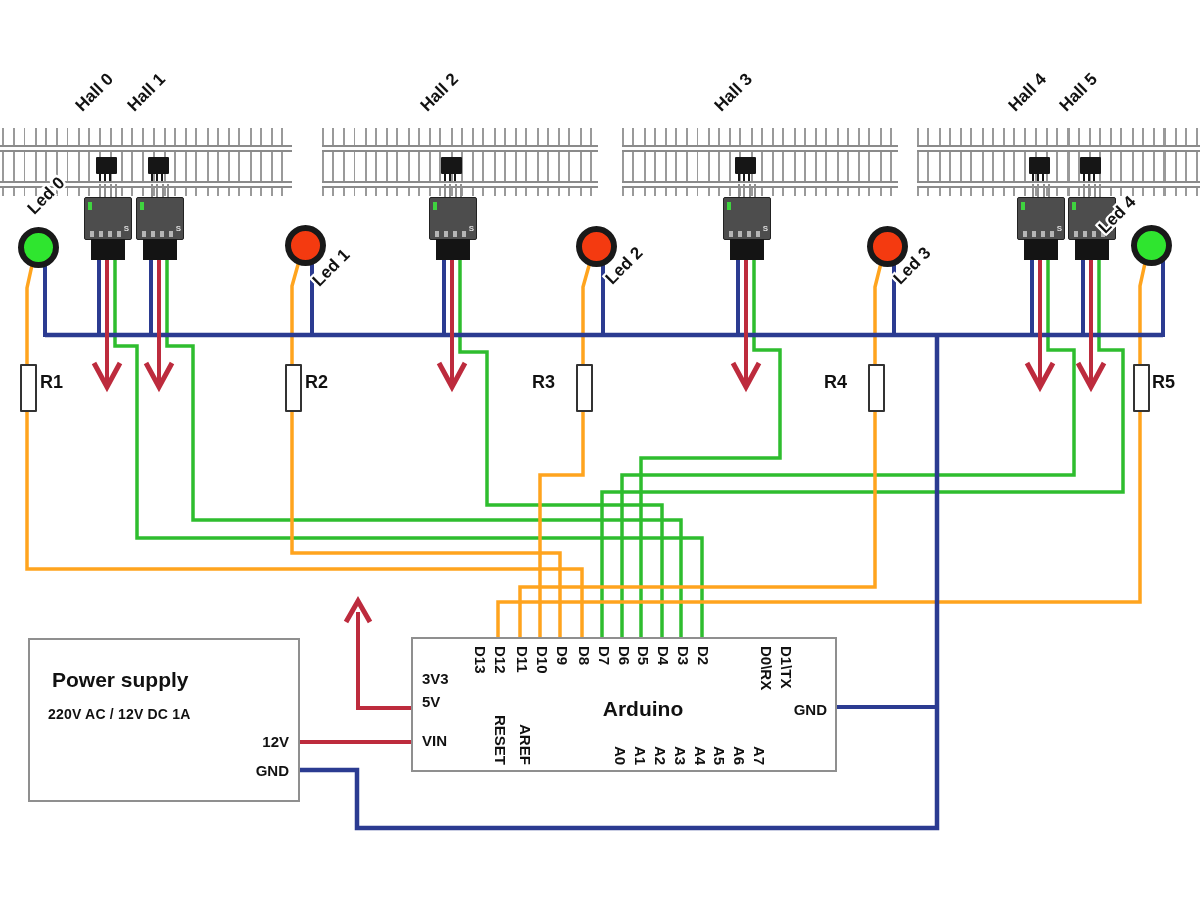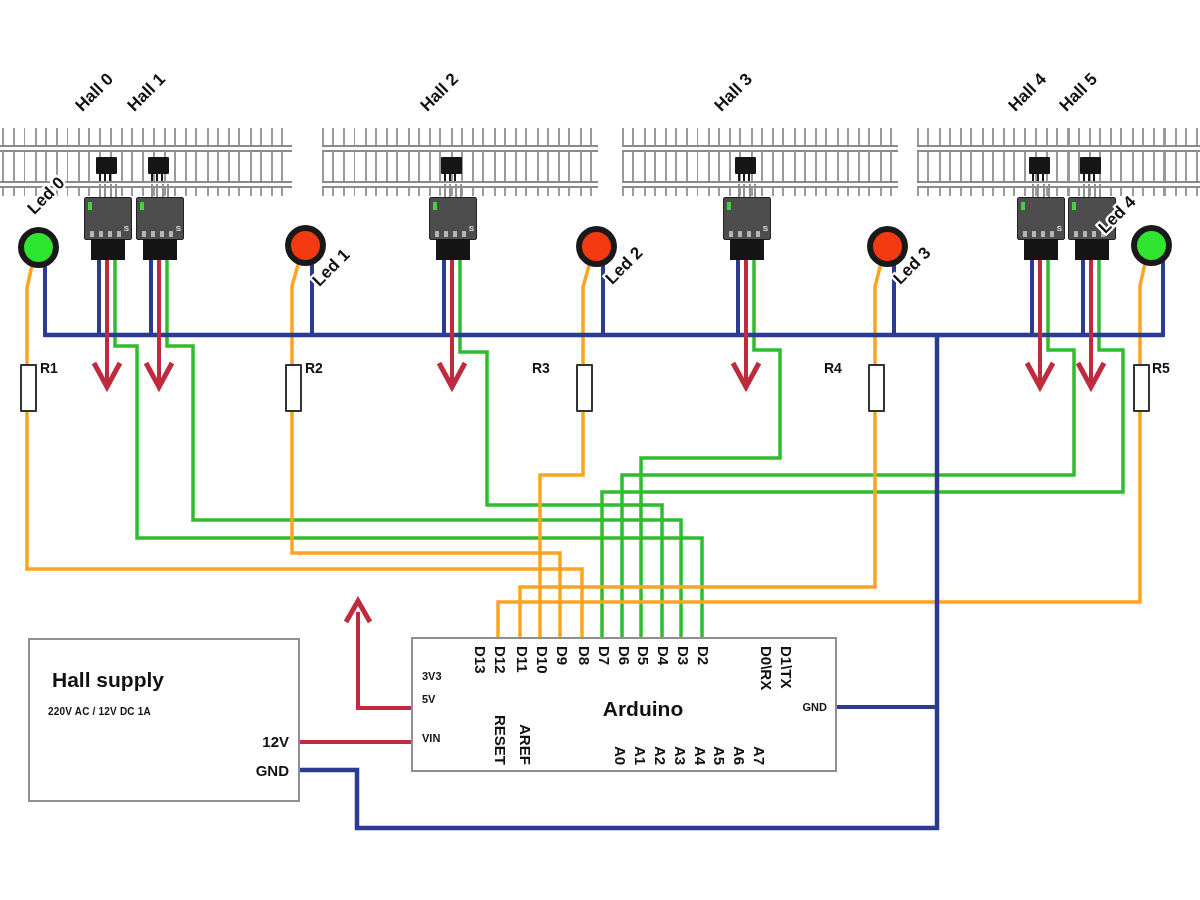--- a/index.html
+++ b/index.html
@@ -23,38 +23,38 @@
              background:repeating-linear-gradient(90deg,#909090 0 2px,transparent 2px 5.3px);}
   .connector .dot{position:absolute;left:3px;top:4px;width:4px;height:8px;background:#3fd43f;}
   .connector .slots{position:absolute;left:5px;right:5px;bottom:2px;height:6px;opacity:.75;
              background:repeating-linear-gradient(90deg,#d8d8d8 0 4px,transparent 4px 9px);}
   .connector .smark{position:absolute;right:2px;bottom:6px;color:#ddd;font-size:8px;font-weight:bold;line-height:1;}
   .connector .tail{position:absolute;top:41px;left:50%;transform:translateX(-50%);
              width:34px;height:21px;background:#141414;}
   
   .resistor{position:absolute;top:364px;width:13px;height:44px;background:#fff;
             border:2px solid #333;border-radius:1px;z-index:4;}
-  .rlabel{position:absolute;top:360px;font-weight:bold;font-size:14px;z-index:5;}
+  .rlabel{position:absolute;top:372px;font-weight:bold;font-size:18px;z-index:5;}
   .rlabel.ra{text-align:left;width:40px;}
   .led{position:absolute;width:41px;height:41px;border-radius:50%;
        border:6px solid #191919;box-sizing:border-box;z-index:4;}
   .led.green{background:#2fe52f}.led.red{background:#f43a10}
   
   .dlabel{position:absolute;font-weight:bold;font-size:17px;line-height:18px;white-space:nowrap;
           transform:rotate(-45deg);transform-origin:left bottom;z-index:5;
           text-shadow:-2px -2px 0 #fff,2px -2px 0 #fff,-2px 2px 0 #fff,2px 2px 0 #fff,
                       0 -2px 0 #fff,0 2px 0 #fff,-2px 0 0 #fff,2px 0 0 #fff;}
   
   .device-box{position:absolute;background:#fff;border:2px solid #8f8f8f;z-index:3;box-sizing:border-box;}
   #power-box{left:28px;top:638px;width:272px;height:164px;}
   #arduino-box{left:411px;top:637px;width:426px;height:135px;}
   .ps-title{position:absolute;left:22px;top:28px;font-size:21px;font-weight:bold;}
-  .ps-sub{position:absolute;left:18px;top:66px;font-size:10px;font-weight:bold;letter-spacing:.2px;}
+  .ps-sub{position:absolute;left:18px;top:66px;font-size:14px;font-weight:bold;letter-spacing:.2px;}
   .ps-pin{position:absolute;right:9px;font-size:15px;font-weight:bold;}
-  .hpin{position:absolute;font-size:11px;font-weight:bold;}
+  .hpin{position:absolute;font-size:15px;font-weight:bold;}
   .vpin{position:absolute;writing-mode:vertical-rl;font-size:15px;font-weight:bold;line-height:17px;}
   .vpin.top{top:7px}.vpin.bot{bottom:5px}
   .ard-name{position:absolute;left:155px;top:58px;width:150px;text-align:center;
             font-size:21px;font-weight:bold;}
   
   #wires{position:absolute;left:0;top:0;z-index:2;}
 </style>
 </head>
 <body>
 
@@ -217,21 +217,21 @@
   <div class="dlabel" style="left:724px;top:97px">Hall 3</div>
   <div class="dlabel" style="left:1018px;top:97px">Hall 4</div>
   <div class="dlabel" style="left:1069px;top:97px">Hall 5</div>
   <div class="dlabel" style="left:37px;top:200px">Led 0</div>
   <div class="dlabel" style="left:322px;top:272px">Led 1</div>
   <div class="dlabel" style="left:615px;top:270px">Led 2</div>
   <div class="dlabel" style="left:903px;top:270px">Led 3</div>
   <div class="dlabel" style="left:1108px;top:219px">Led 4</div>
 
   <div id="power-box" class="device-box">
-    <div class="ps-title">Hall supply</div>
+    <div class="ps-title">Power supply</div>
     <div class="ps-sub">220V AC / 12V DC  1A</div>
     <div class="ps-pin" style="top:93px">12V</div>
     <div class="ps-pin" style="top:122px">GND</div>
   </div>
 
   <div id="arduino-box" class="device-box">
     <div class="ard-name">Arduino</div>
     <div class="vpin top" style="left:59px">D13</div>
     <div class="vpin top" style="left:79px">D12</div>
     <div class="vpin top" style="left:101px">D11</div>

